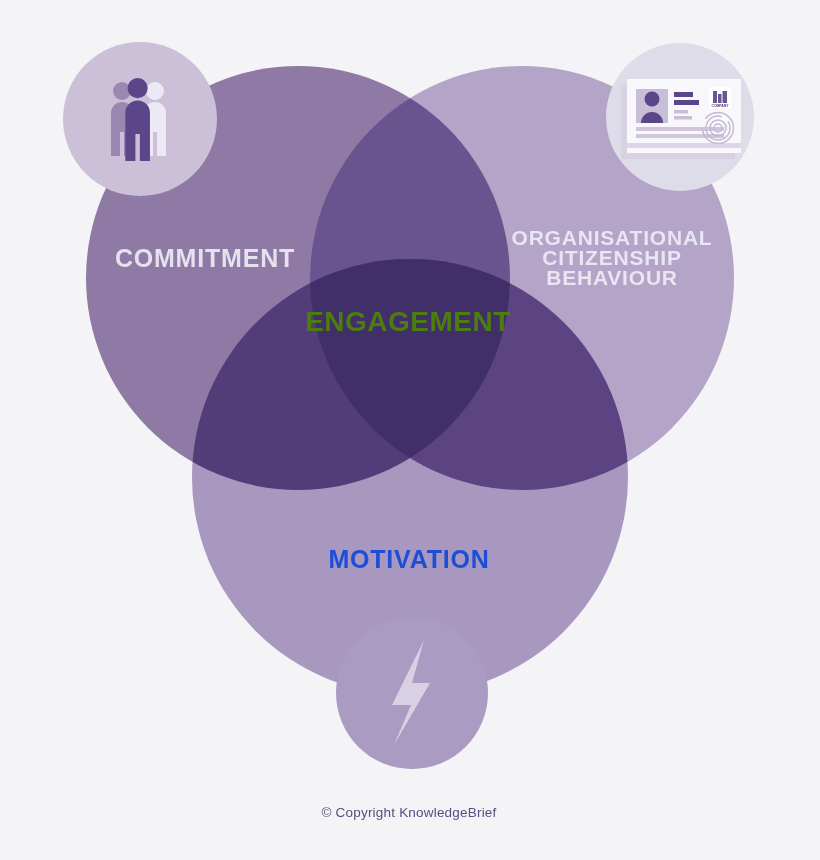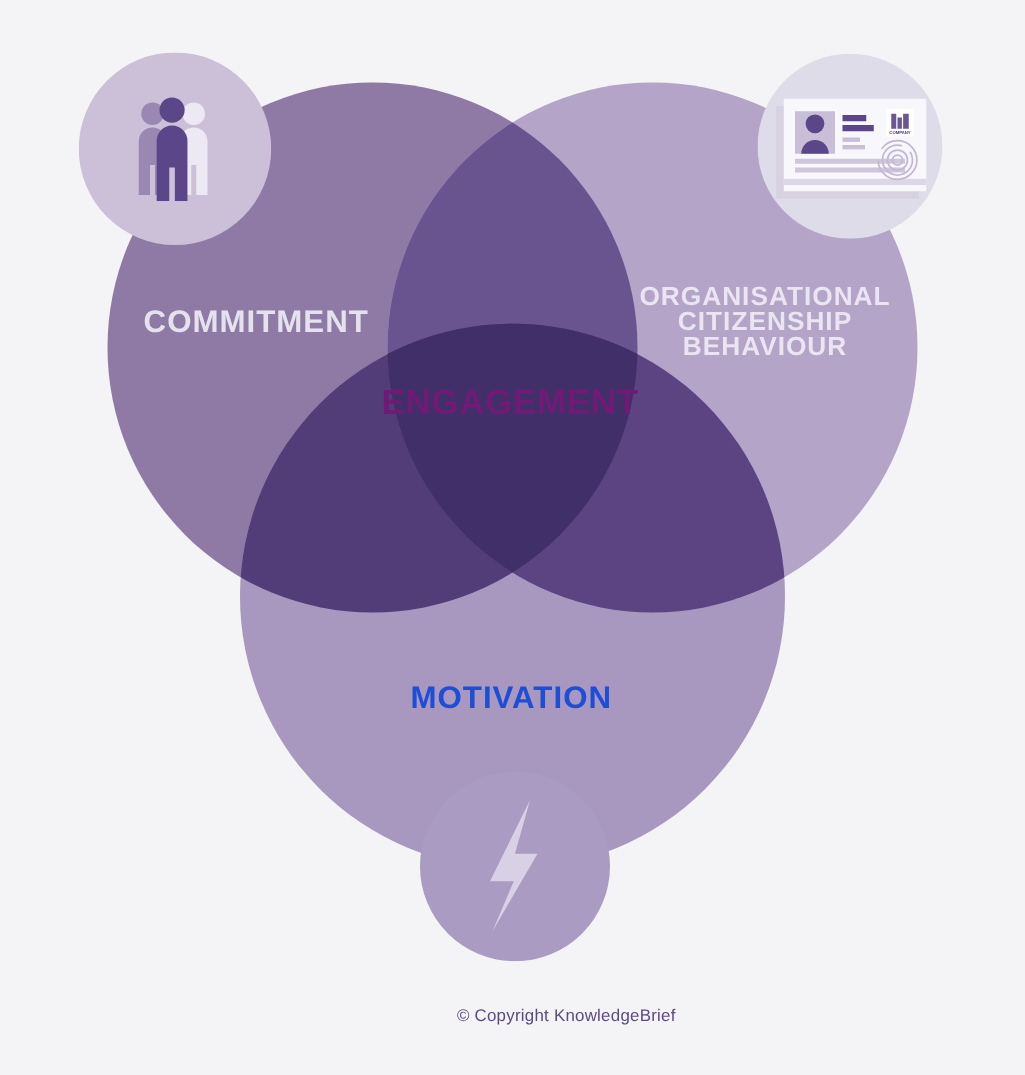--- a/index.html
+++ b/index.html
@@ -15,32 +15,31 @@
     position:absolute;
     transform:translate(-50%,-50%);
     font-weight:700;
     letter-spacing:0.8px;
     text-align:center;
     white-space:pre-line;
     user-select:none;
   }
   .lbl-commitment{left:205px;top:258px;font-size:25px;color:#e6e1ee;}
   .lbl-ocb{left:612px;top:258px;font-size:21px;line-height:20px;color:#e9e5f2;}
-  .lbl-engagement{left:408px;top:322px;font-size:28px;color:#701a75;letter-spacing:0.5px;}
+  .lbl-engagement{left:408px;top:322px;font-size:28px;color:#4d7c0f;letter-spacing:0.5px;}
   .lbl-motivation{left:409px;top:559px;font-size:25px;color:#1d4ed8;}
   .badge{position:absolute;}
   .badge svg{display:block;}
   .copyright{
     position:absolute;
     left:409px;top:812px;
     transform:translate(-50%,-50%);
     font-size:13.5px;
     color:#5c4b82;
     letter-spacing:0.2px;
-    margin-left:44px;
   }
 </style>
 </head>
 <body>
 
 <div class="stage">
 
   <svg class="venn-svg" width="820" height="860" viewBox="0 0 820 860">
     <defs>
       <clipPath id="clipL">

